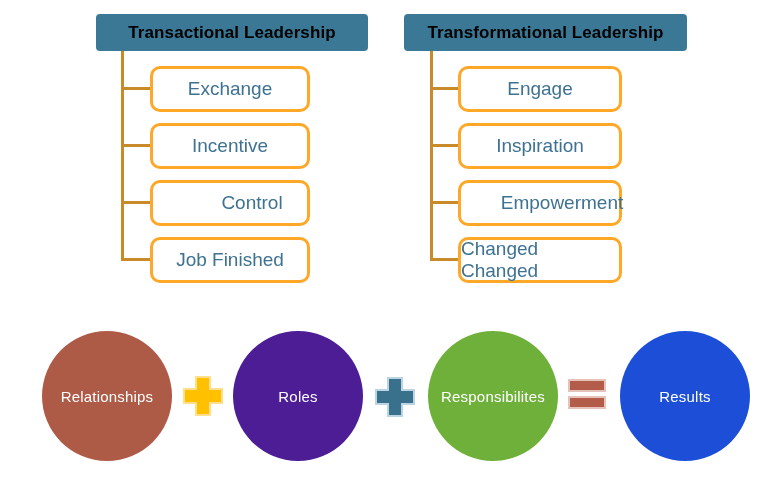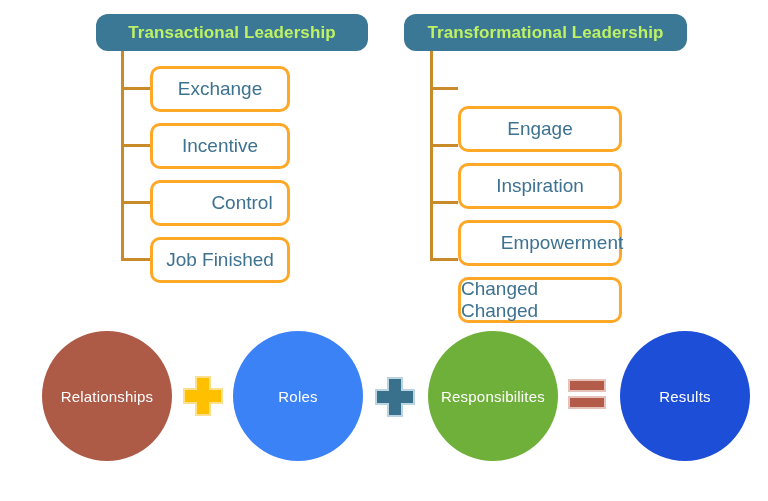--- a/index.html
+++ b/index.html
@@ -2,39 +2,39 @@
 <html><head>
 <meta charset="utf-8">
 <style>
   html,body{margin:0;padding:0;background:#ffffff;}
   .stage{
     position:relative;width:768px;height:501px;background:#ffffff;overflow:hidden;
     font-family:"Liberation Sans","DejaVu Sans",sans-serif;
   }
   
   .tree-header{
-    position:absolute;height:37px;border-radius:12px;
+    position:absolute;height:37px;border-radius:4px;
     display:flex;align-items:center;justify-content:center;
-    color:#bef264;font-weight:bold;font-size:17px;letter-spacing:.1px;
+    color:#000000;font-weight:bold;font-size:17px;letter-spacing:.1px;
   }
   .tree-item{
-    position:absolute;height:46px;width:140px;background:#ffffff;
+    position:absolute;height:46px;width:160px;background:#ffffff;
     border:3px solid #FFA726;border-radius:10px;box-sizing:border-box;
     display:flex;align-items:center;justify-content:center;
     color:#3E7291;font-size:19px;
   }
   .conn{position:absolute;background:#C98B2A;}
   
   .t0-header{left:96px;top:14px;width:272px;}
   .t0-item{left:150px;}
   .t0-vline{left:121px;top:51px;width:3px;height:210px;}
   .t0-stub{left:121px;width:29px;height:3px;}
   
   .t1-header{left:404px;top:14px;width:283px;}
-  .t1-item{left:458px;width:164px;margin-top:40px;}
+  .t1-item{left:458px;width:164px;}
   .t1-vline{left:430px;top:51px;width:3px;height:210px;}
   .t1-stub{left:430px;width:28px;height:3px;}
   .row0{top:66px;} .row1{top:123px;} .row2{top:180px;padding-left:44px;} .row3{top:237px;}
   .stub0{top:87px;} .stub1{top:144px;} .stub2{top:201px;} .stub3{top:258px;}
   
   .circle{
     position:absolute;top:331px;width:130px;height:130px;border-radius:50%;
     display:flex;align-items:center;justify-content:center;
     color:#ffffff;font-size:15px;letter-spacing:.2px;
   }
@@ -75,21 +75,21 @@
     <div class="tree-item t1-item row3">Changed Changed</div>
   </div>
 
   <div>
     <div class="circle c0" style="background-color: rgb(173, 90, 71);">Relationships</div>
 
     <svg class="op op-plus1" width="40" height="40" viewBox="0 0 40 40">
       <path d="M13 1 H27 V13 H39 V27 H27 V39 H13 V27 H1 V13 H13 Z" stroke="#FFDF8A" stroke-width="2" fill="#FFC000"></path>
     </svg>
 
-    <div class="circle c1" style="background-color: #3b82f6;">Roles</div>
+    <div class="circle c1" style="background-color: #4c1d95;">Roles</div>
 
     <svg class="op op-plus2" width="40" height="40" viewBox="0 0 40 40">
       <path d="M13 1 H27 V13 H39 V27 H27 V39 H13 V27 H1 V13 H13 Z" stroke="#BBD4E2" stroke-width="2" fill="#39718C"></path>
     </svg>
 
     <div class="circle c2" style="background-color: rgb(110, 176, 58);">Responsibilites</div>
 
     <svg class="op op-equals" width="40" height="32" viewBox="0 0 40 32">
       <rect x="2" y="2" width="36" height="11" stroke="#E6C3BA" stroke-width="2" fill="#B25C49"></rect>
       <rect x="2" y="19" width="36" height="11" stroke="#E6C3BA" stroke-width="2" fill="#B25C49"></rect>

